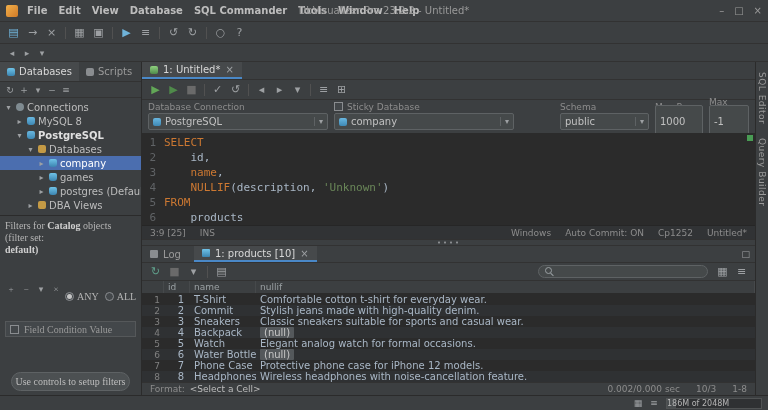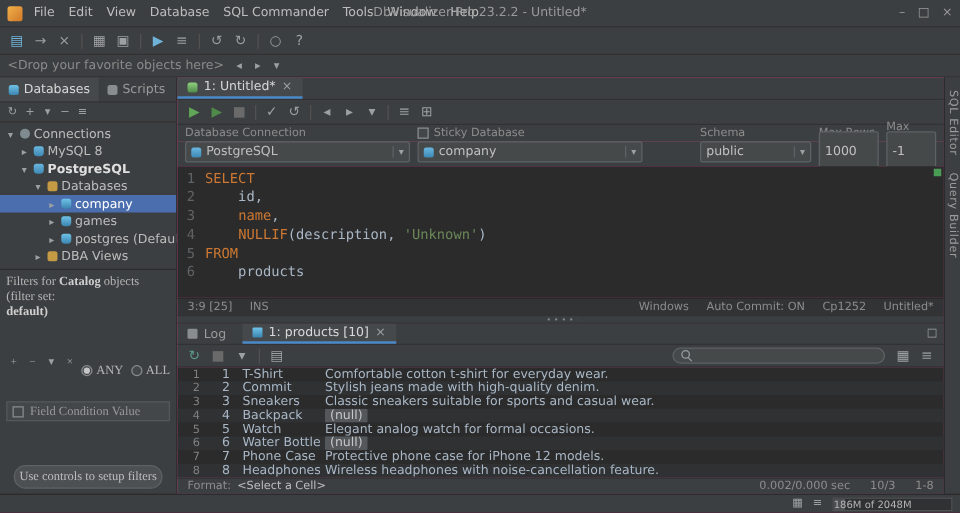--- a/index.html
+++ b/index.html
@@ -5,21 +5,21 @@
   * { box-sizing: border-box; margin: 0; padding: 0; }
   html,body { overflow:hidden; background:#1e1e1e; }
   body { font-family:"DejaVu Sans","Liberation Sans",sans-serif; }
   .window { width:768px; height:410px; background:#3c3f41; color:#bdbdbd; font-size:10px;
             display:flex; flex-direction:column; position:relative; overflow:hidden; }
 
   
   .titlebar { height:22px; display:flex; align-items:center; padding:0 6px; gap:7px;
               background:#3c3f41; border-bottom:1px solid #323232; position:relative; flex:0 0 22px;}
   .applogo { width:12px; height:12px; border-radius:2px; background:linear-gradient(135deg,#f2b04a,#d07a28); flex:0 0 12px;}
-  .menu-item { color:#bdbdbd; padding:1px 2px; cursor:default; }
+  .menu-item { color:#bdbdbd; padding:1px 2px; cursor:default;font-weight:bold; }
   .win-title { position:absolute; left:50%; transform:translateX(-50%); color:#9a9a9a; }
   .winctrls { margin-left:auto; display:flex; gap:10px; color:#9a9a9a; font-size:10px; }
   .winctrls span { cursor:default; }
 
   
   .toolbar { height:22px; display:flex; align-items:center; padding:0 5px; gap:2px;
              background:#3c3f41; border-bottom:1px solid #323232; flex:0 0 22px;}
   .tbi { min-width:17px; height:16px; display:flex; align-items:center; justify-content:center;
          color:#9da0a3; font-size:11px; cursor:default; }
   .tbi.sep { min-width:1px; width:1px; height:12px; background:#515151; margin:0 3px; }
@@ -217,21 +217,20 @@
       <span class="tbi">≡</span>
       <span class="tbi sep"></span>
       <span class="tbi">↺</span>
       <span class="tbi">↻</span>
       <span class="tbi sep"></span>
       <span class="tbi">○</span>
       <span class="tbi">?</span>
     </div>
 
   <div class="favbar">
-    <span>&lt;Drop your favorite objects here&gt;</span>
     <div class="favctrls">
 
     <span class="mini-ic">◂</span>
         <span class="mini-ic">▸</span>
         <span class="mini-ic">▾</span>
       </div>
   </div>
 
   <div class="main">
 
@@ -472,20 +471,26 @@
           <span class="mag"></span>
           <input placeholder="" style="">
         </div>
         <div class="gt-right">
 
         <span class="tbi">▦</span>
             <span class="tbi">≡</span>
           </div>
       </div>
 
+      <div class="gridhead">
+        <span class="gh-corner"></span>
+        <div class="gh-wrap">
+          
+        <span class="gh-cell">id</span><span class="gh-cell">name</span><span class="gh-cell">nullif</span></div>
+      </div>
 
       <div class="gridbody">
 
       <div class="grid-row">
             <span class="c-num">1</span>
             <span class="c-id">1</span>
             <span class="c-name">T-Shirt</span>
             <span class="c-null"><span class="cellval">Comfortable cotton t-shirt for everyday wear.</span></span>
           </div>
           <div class="grid-row">

